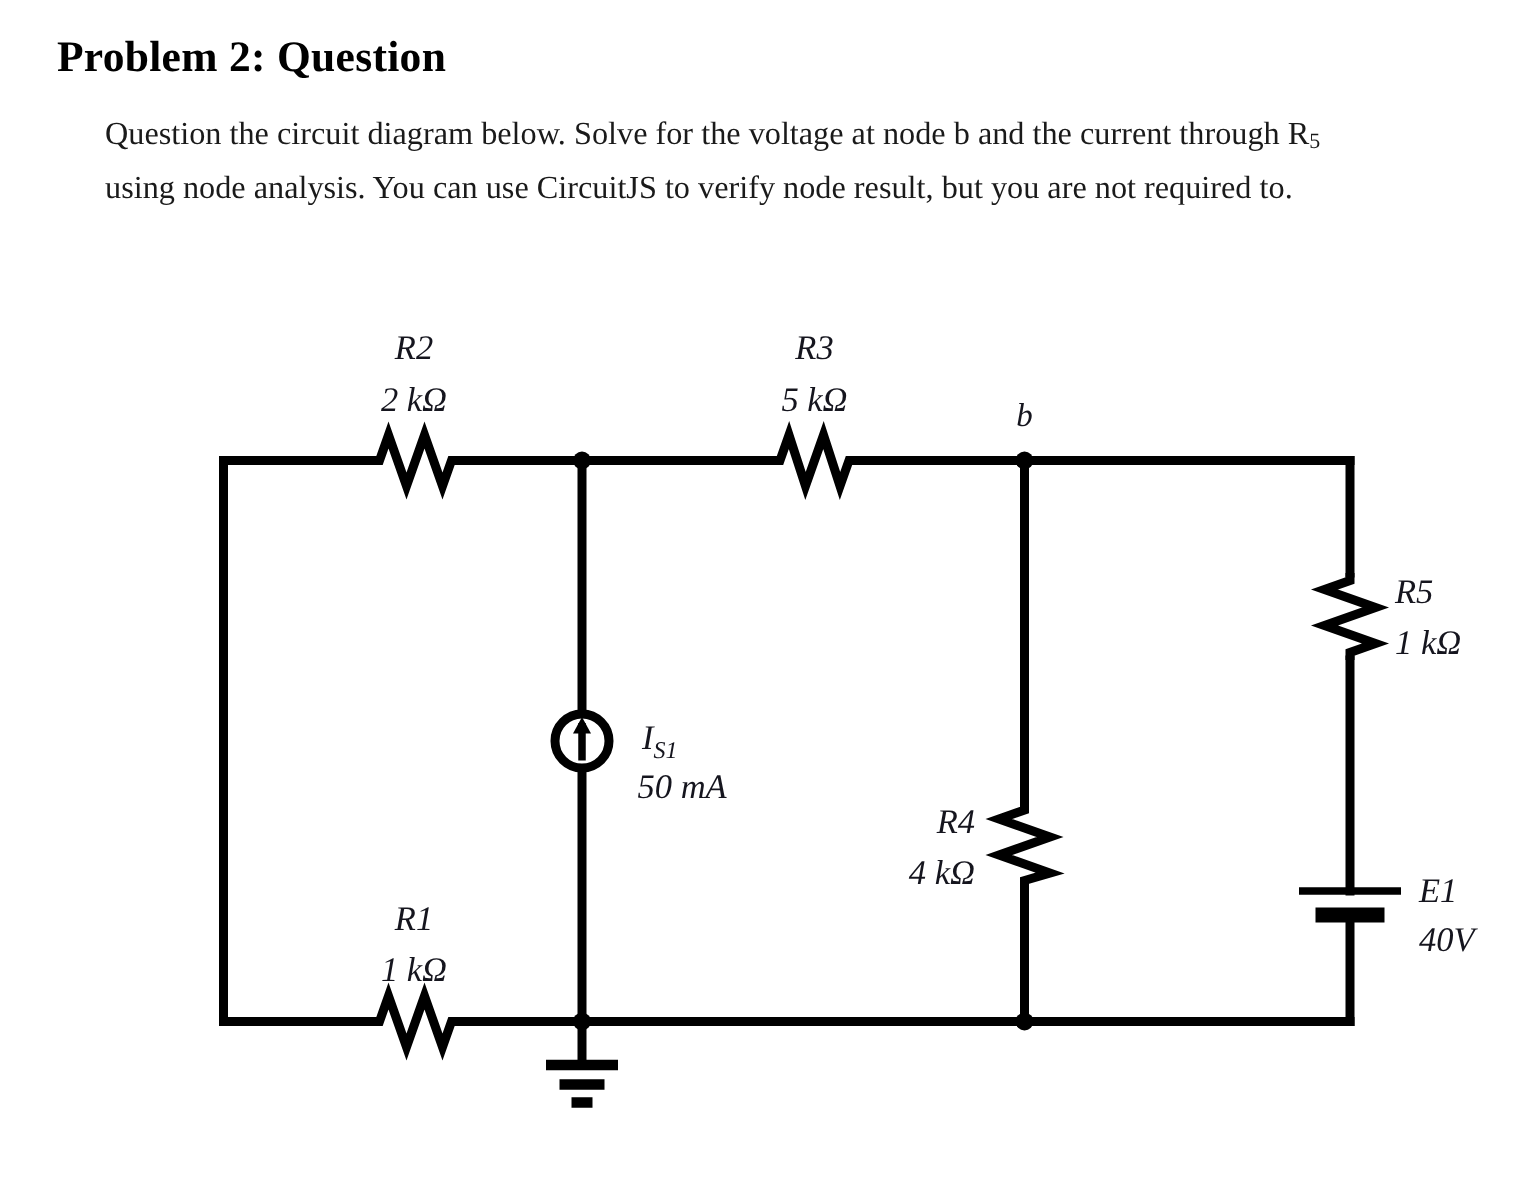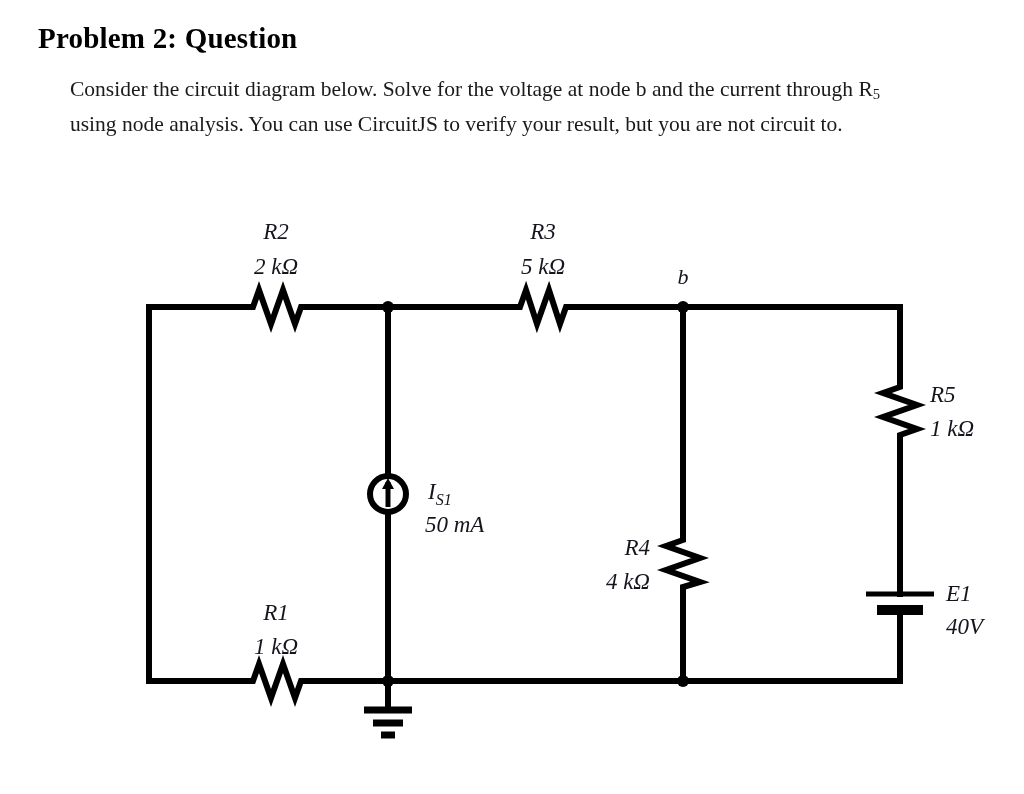--- a/index.html
+++ b/index.html
@@ -68,21 +68,21 @@
   .lbl-sub {
     font-size: 16px;
   }
 </style>
 </head>
 <body>
 
 <div class="problem-title">Problem 2: Question</div>
 
 <div class="problem-body">
-  <span>Consider the circuit diagram below.  Solve for the voltage at node b and the current through R</span><sub>5</sub><span> using node analysis.  You can use CircuitJS to verify your result, but you are not circuit to.</span>
+  <span>Question the circuit diagram below.  Solve for the voltage at node b and the current through R</span><sub>5</sub><span> using node analysis.  You can use CircuitJS to verify node result, but you are not required to.</span>
 </div>
 
 <div class="circuit-wrap">
   <svg class="circuit-svg" viewBox="0 0 1024 580" xmlns="http://www.w3.org/2000/svg">
 
     <g stroke="#000000" stroke-width="6" fill="none" stroke-linecap="square">
 
       <path d="M149 121 L248 121"></path>
 
       <path d="M305 121 L388 121"></path>

